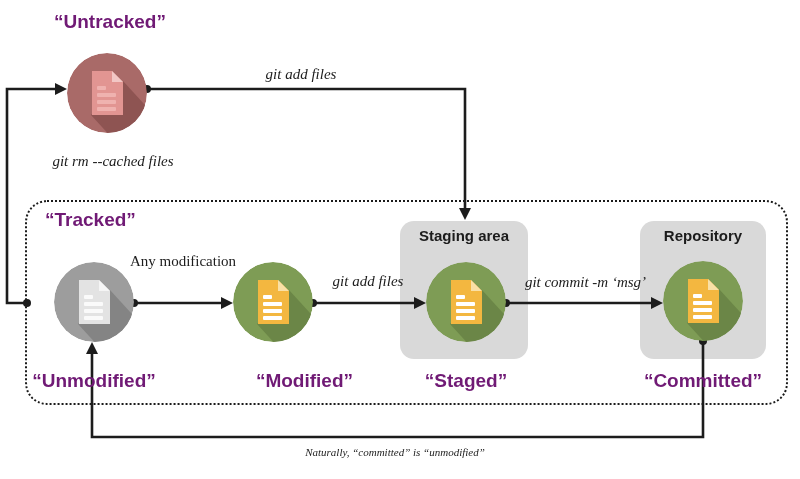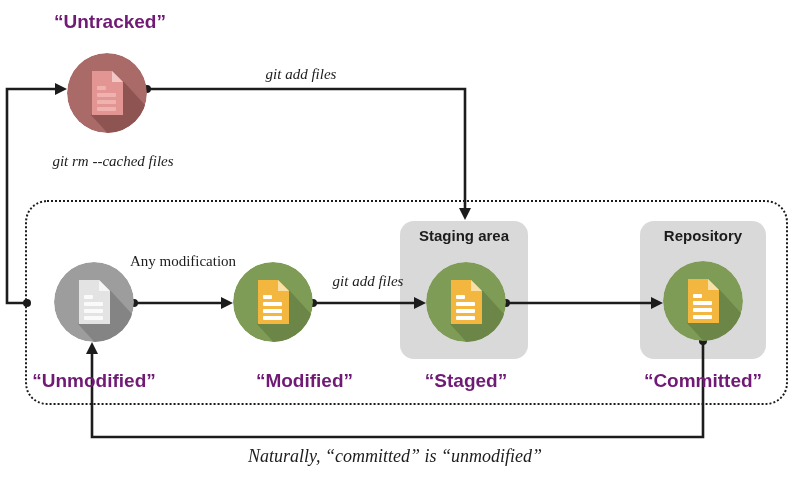--- a/index.html
+++ b/index.html
@@ -161,24 +161,26 @@
         <path d="M45,18 l11,11 h-11 z" fill="#F9E0A6"></path>
         <rect x="30" y="33" width="9" height="4" rx="1" fill="#FFFFFF"></rect>
         <rect x="30" y="40" width="19" height="4" rx="1" fill="#FFFFFF"></rect>
         <rect x="30" y="47" width="19" height="4" rx="1" fill="#FFFFFF"></rect>
         <rect x="30" y="54" width="19" height="4" rx="1" fill="#FFFFFF"></rect>
       </g>
     </svg>
   </div>
 
   <div class="state-label" style="left:30px;top:11px;width:160px;">“Untracked”</div>
+  <div class="state-label" style="left:45px;top:209px;">“Tracked”</div>
   <div class="state-label" style="left:14px;top:370px;width:160px;">“Unmodified”</div>
   <div class="state-label" style="left:193px;top:370px;width:160px;text-align:right;">“Modified”</div>
   <div class="state-label" style="left:386px;top:370px;width:160px;">“Staged”</div>
   <div class="state-label" style="left:623px;top:370px;width:160px;">“Committed”</div>
 
   <div class="edge-label" style="left:241px;top:66px;width:120px;">git add files</div>
   <div class="edge-label" style="left:36px;top:153px;width:154px;">git rm --cached files</div>
   <div class="edge-label upright" style="left:123px;top:253px;width:120px;">Any modification</div>
   <div class="edge-label" style="left:308px;top:273px;width:120px;">git add files</div>
-  <div class="edge-label" style="left:215px;top:446px;width:360px;font-size:18px;">Naturally, “committed” is “unmodified”</div>
+  <div class="edge-label" style="left:503px;top:274px;width:165px;">git commit -m ‘msg’</div>
+  <div class="edge-label" style="left:215px;top:446px;width:360px;font-size:11px;">Naturally, “committed” is “unmodified”</div>
 
 </div>
 
 </body></html>

